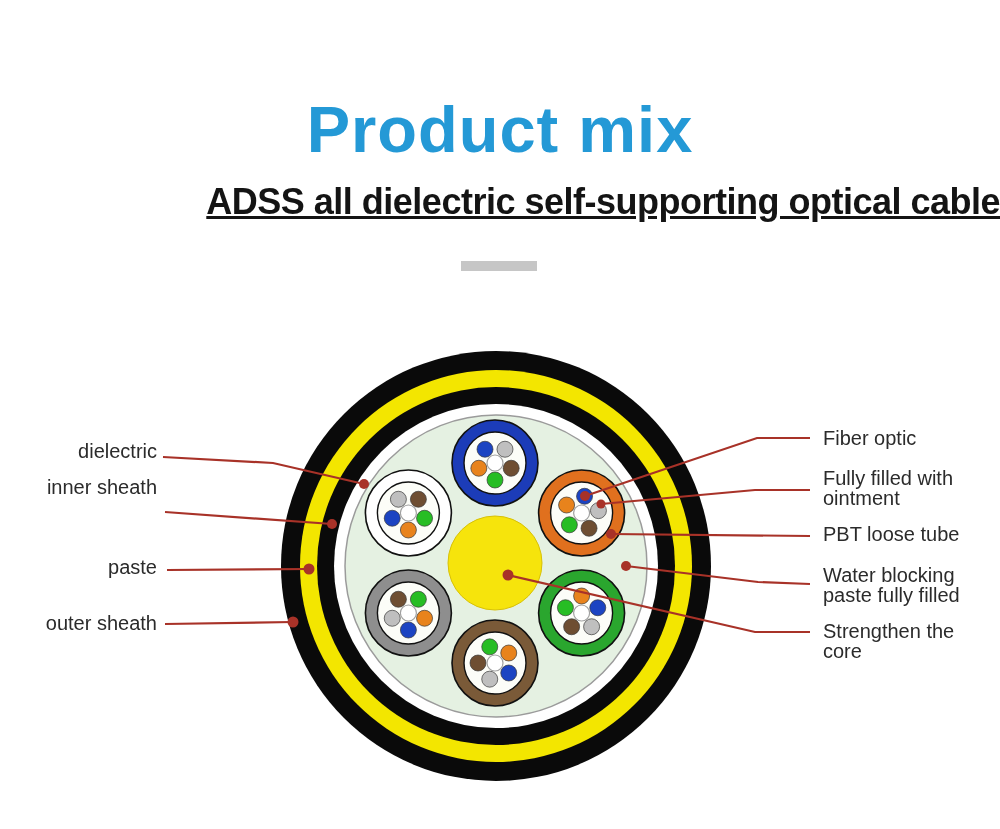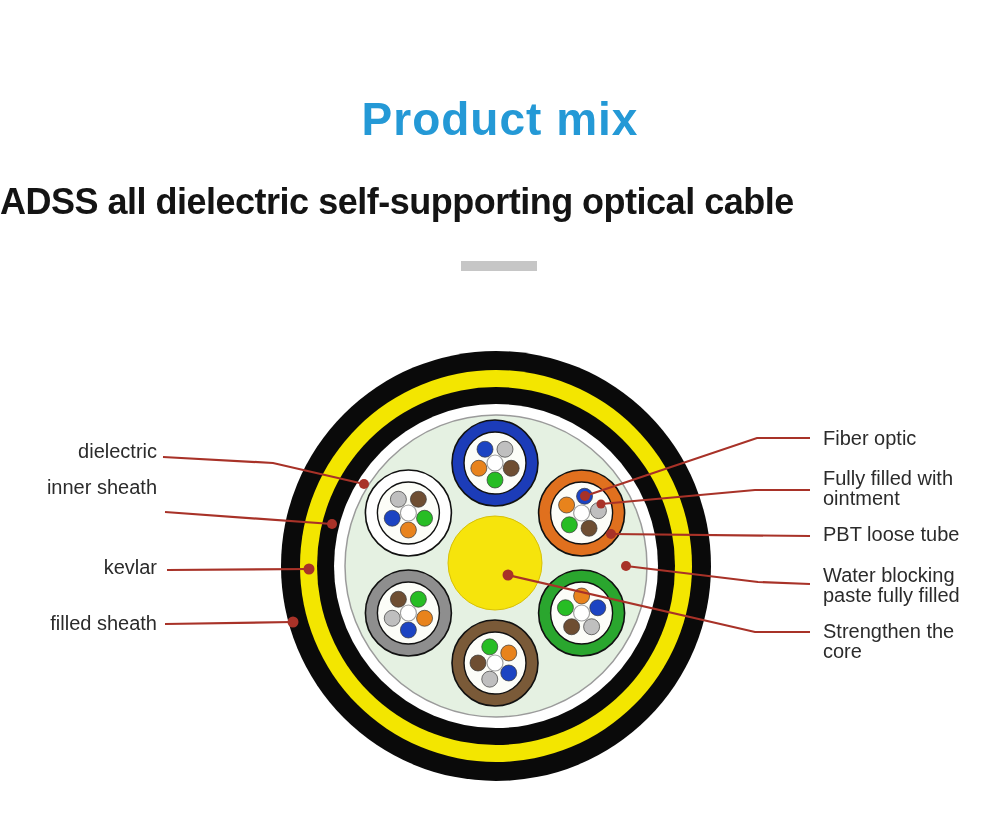--- a/index.html
+++ b/index.html
@@ -1,21 +1,21 @@
 <!DOCTYPE html>
 <html><head>
 <meta charset="utf-8">
 <style>
   html,body{margin:0;padding:0;}
   body{background:#ffffff;font-family:"Liberation Sans", sans-serif;}
   .page{position:relative;width:1000px;height:829px;background:#ffffff;overflow:hidden;}
   .title{position:absolute;top:92px;left:0;width:1000px;text-align:center;
-         font-size:46px;font-weight:700;letter-spacing:1px;}
-  .subtitle{position:absolute;top:181px;left:0;width:1000px;text-align:left;
-            font-size:36px;font-weight:700;color:#141414;letter-spacing:-0.5px;}
+         font-size:65px;font-weight:700;letter-spacing:1px;}
+  .subtitle{position:absolute;top:181px;left:0;width:1000px;text-align:right;
+            font-size:36px;font-weight:700;color:#141414;letter-spacing:-0.5px;text-decoration:underline;}
   .divider{position:absolute;top:261px;left:461px;width:76px;height:10px;}
   .diagram-svg{position:absolute;top:0;left:0;z-index:1;}
   .callout-label{position:absolute;z-index:2;color:#2b2b2b;font-size:20px;line-height:20px;}
   .callout-left{left:0;width:157px;text-align:right;}
   .callout-right{left:823px;width:200px;text-align:left;white-space:pre-line;}
   #callout-lines polyline{fill:none;stroke-width:2.2px;}
 </style>
 </head>
 <body>
 
@@ -113,22 +113,22 @@
       <circle cx="611" cy="534" r="5" fill="#a83228"></circle>
       <polyline points="810,584 758,582 626,566" stroke="#a83228"></polyline>
       <circle cx="626" cy="566" r="5" fill="#a83228"></circle>
       <polyline points="810,632 755,632 508,575" stroke="#a83228"></polyline>
       <circle cx="508" cy="575" r="5.5" fill="#a83228"></circle>
     </g>
   </svg>
 
   <div class="callout-label callout-left" style="top:441px">dielectric</div>
   <div class="callout-label callout-left" style="top:477px">inner sheath</div>
-  <div class="callout-label callout-left" style="top:557px">kevlar</div>
-  <div class="callout-label callout-left" style="top:613px">filled sheath</div>
+  <div class="callout-label callout-left" style="top:557px">paste</div>
+  <div class="callout-label callout-left" style="top:613px">outer sheath</div>
 
   <div class="callout-label callout-right" style="top:428px">Fiber optic</div>
   <div class="callout-label callout-right" style="top:468px">Fully filled with
 ointment</div>
   <div class="callout-label callout-right" style="top:524px">PBT loose tube</div>
   <div class="callout-label callout-right" style="top:565px">Water blocking
 paste fully filled</div>
   <div class="callout-label callout-right" style="top:621px">Strengthen the
 core</div>
 

